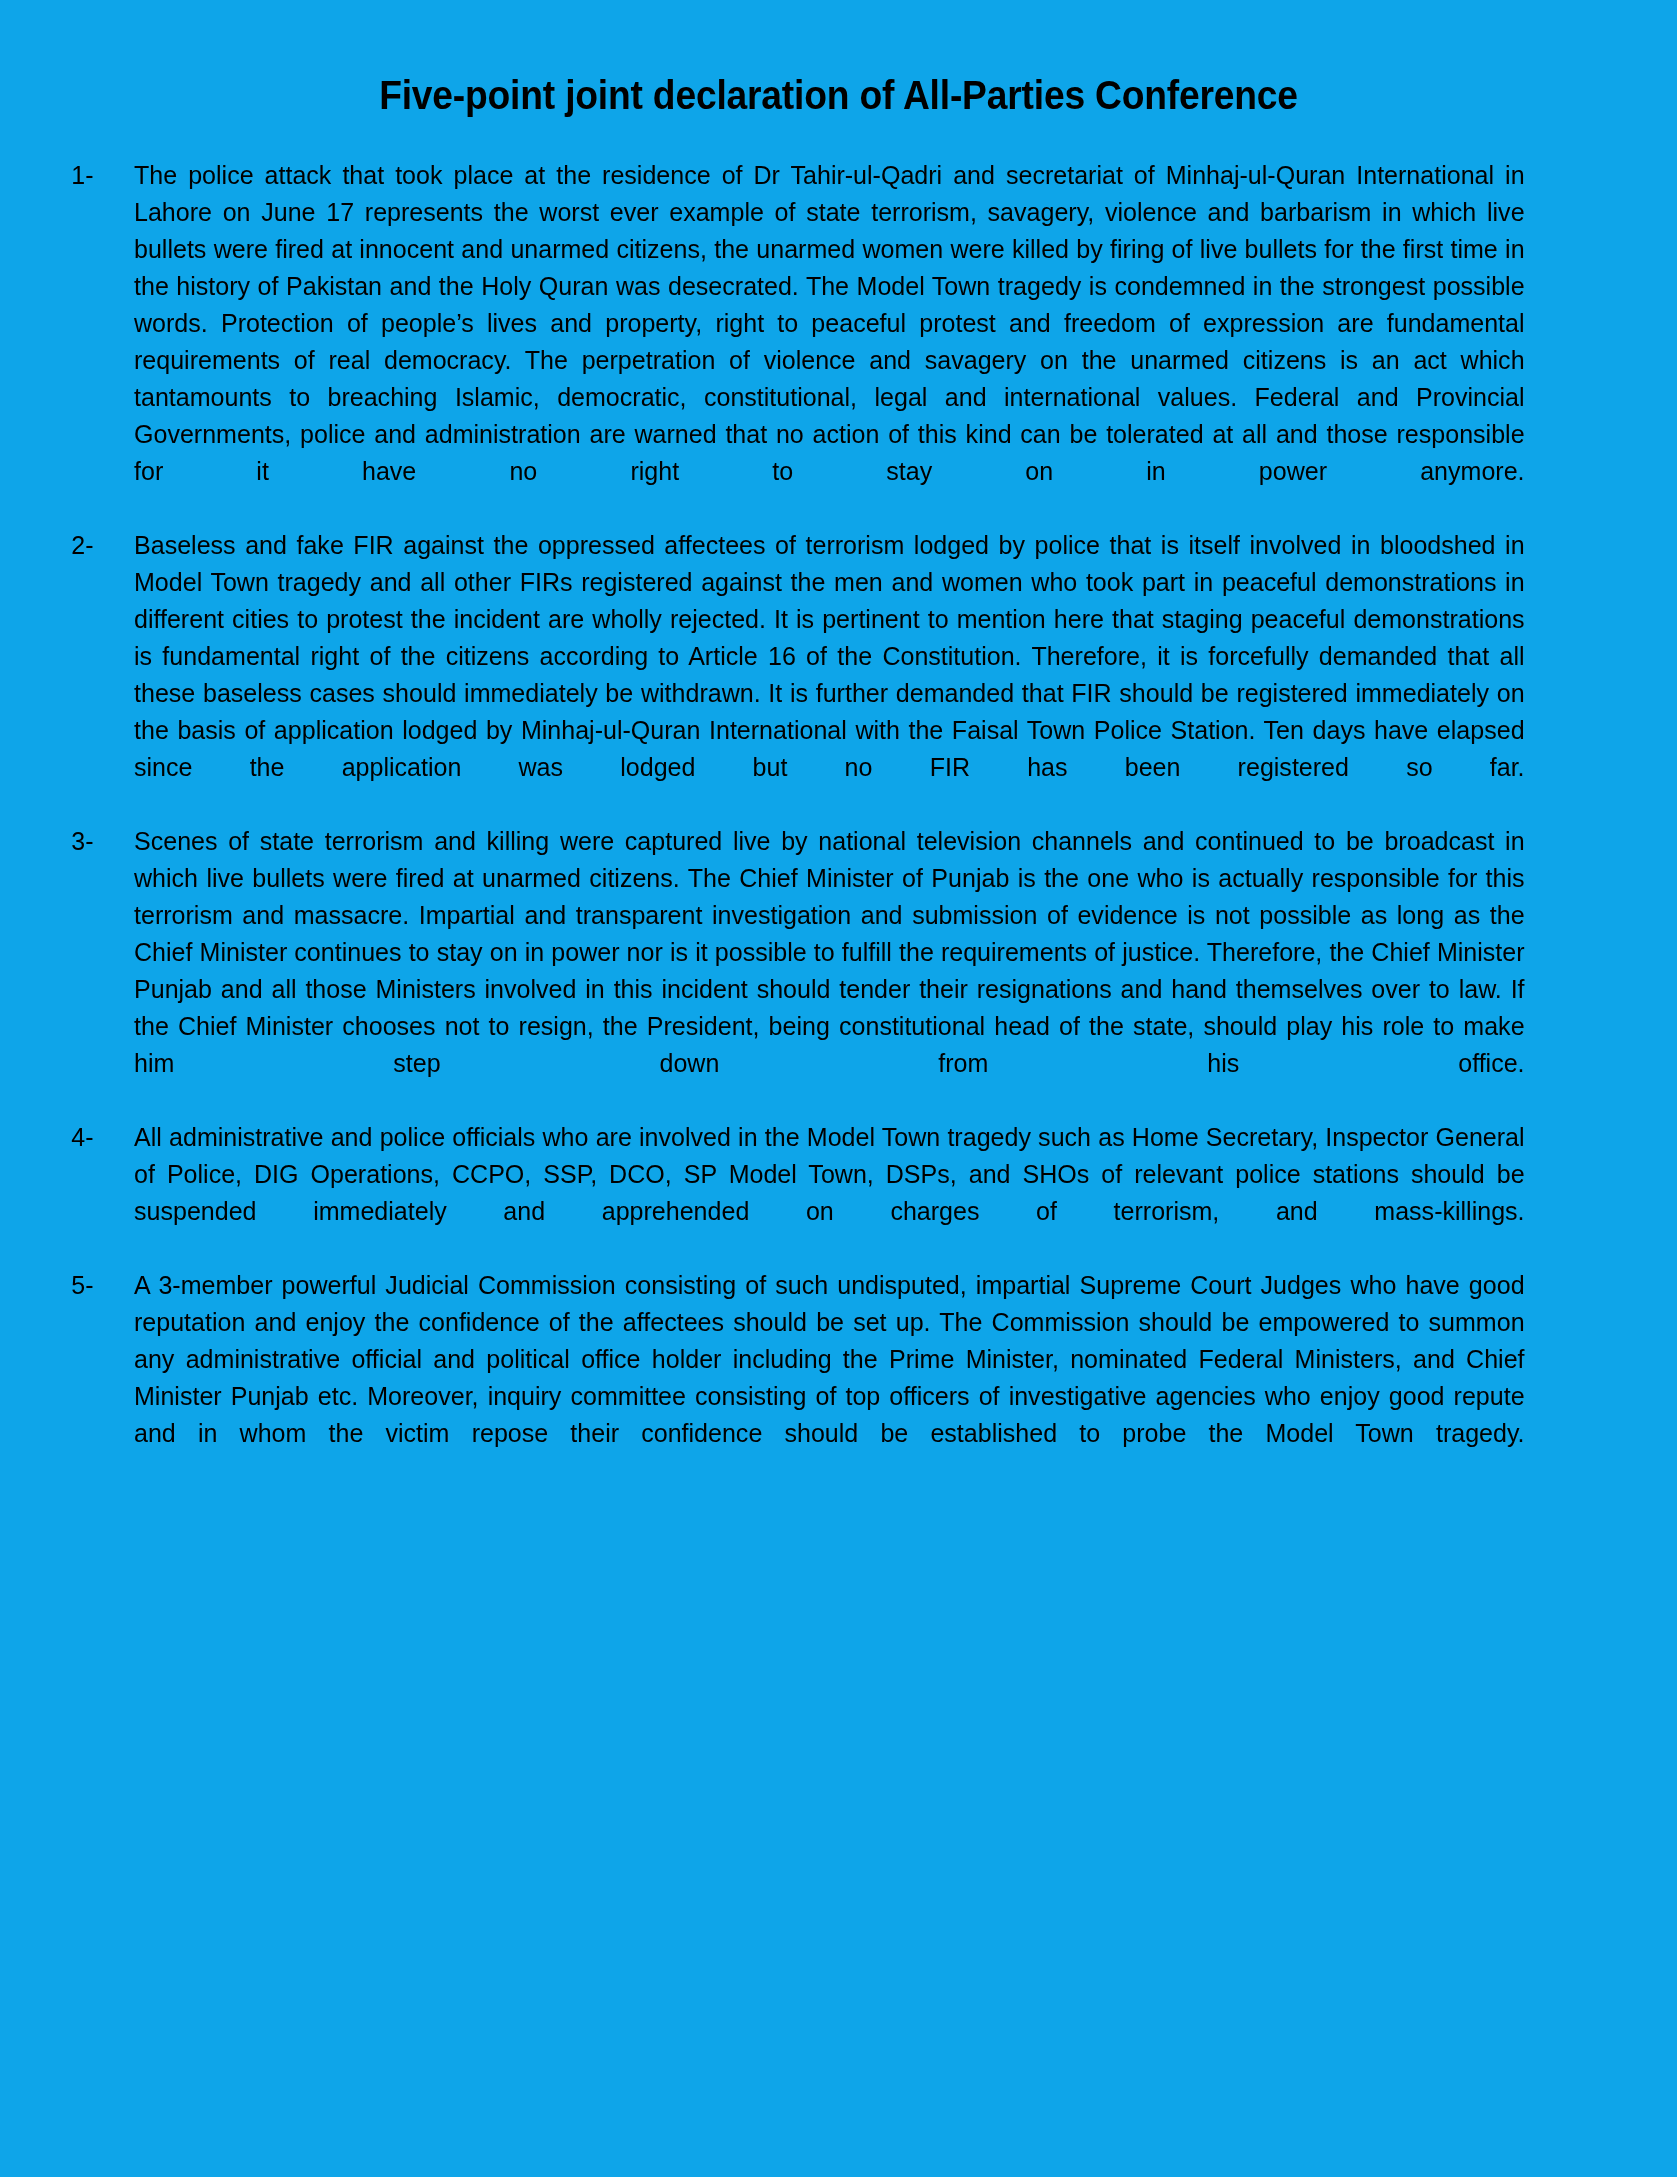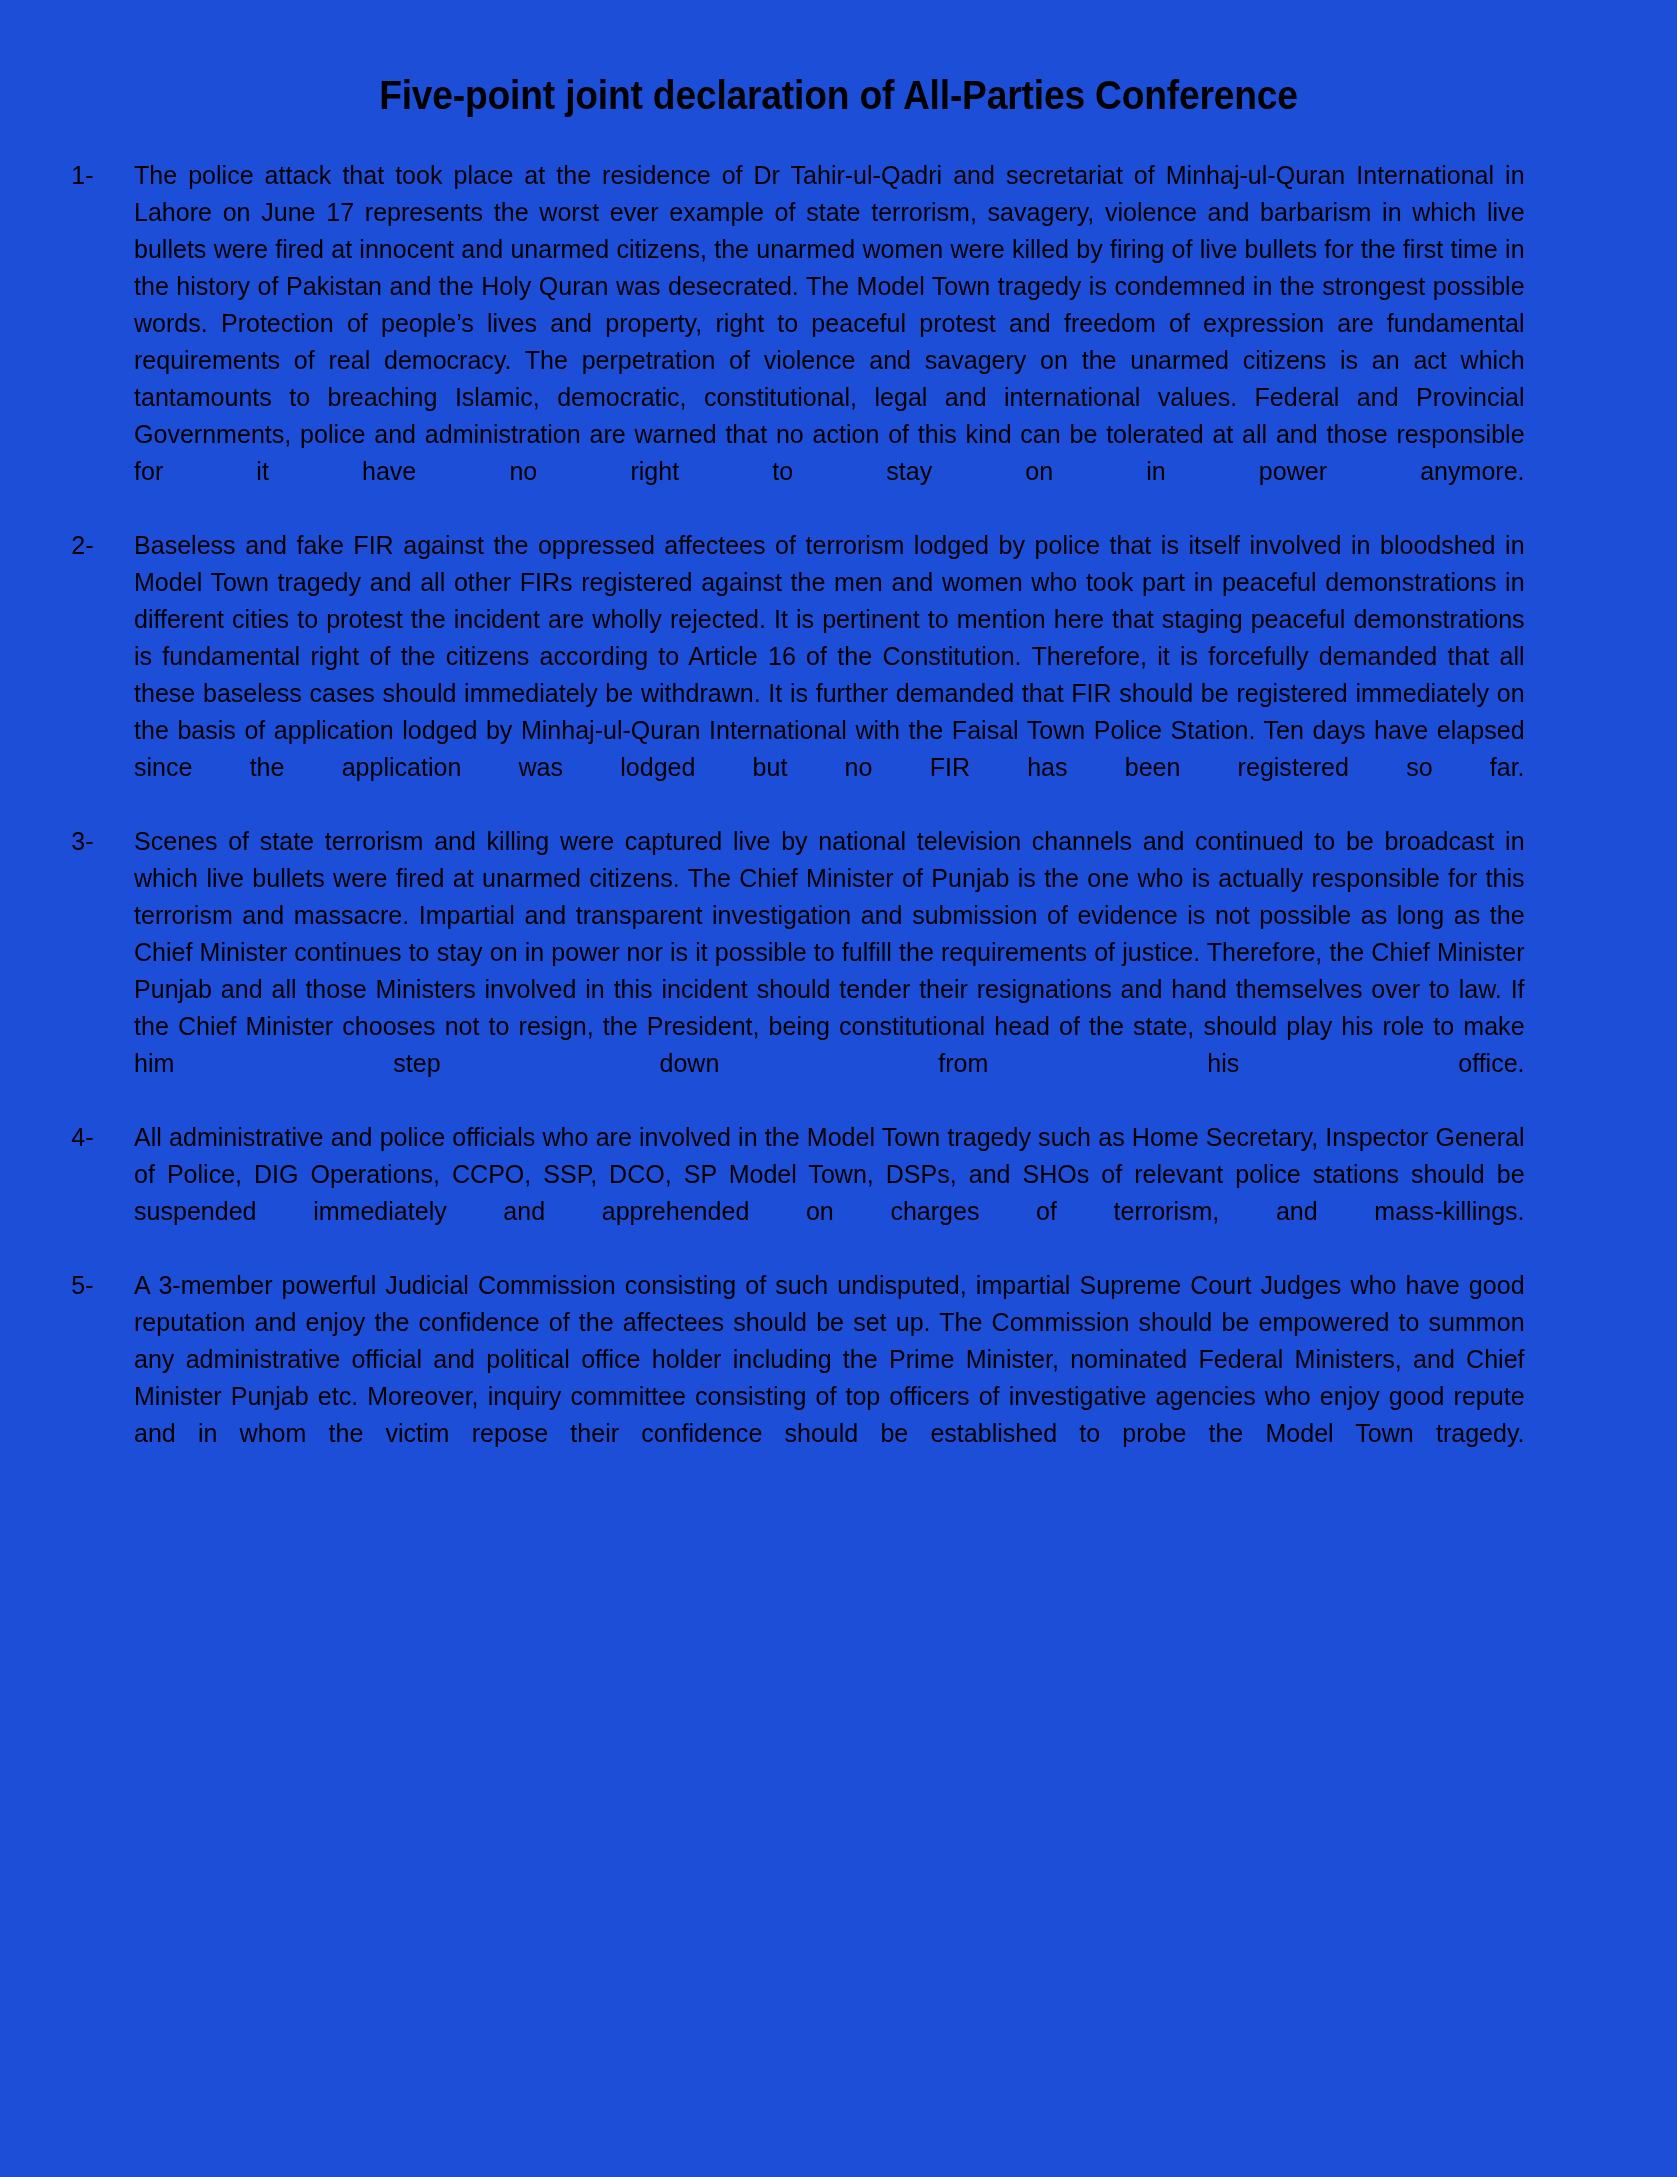--- a/index.html
+++ b/index.html
@@ -11,21 +11,21 @@
     width: 1677px;
     height: 2177px;
     font-family: "Liberation Sans", "DejaVu Sans", sans-serif;
     color: #000000;
     -webkit-font-smoothing: antialiased;
   }
   .page {
     position: relative;
     width: 1677px;
     height: 2177px;
-    background: #1d4ed8;
+    background: #0ea5e9;
     box-sizing: border-box;
     padding: 0;
     overflow: hidden;
   }
   .doc-title {
     margin: 0;
     padding: 0;
     position: absolute;
     top: 73px;
     left: 0;

